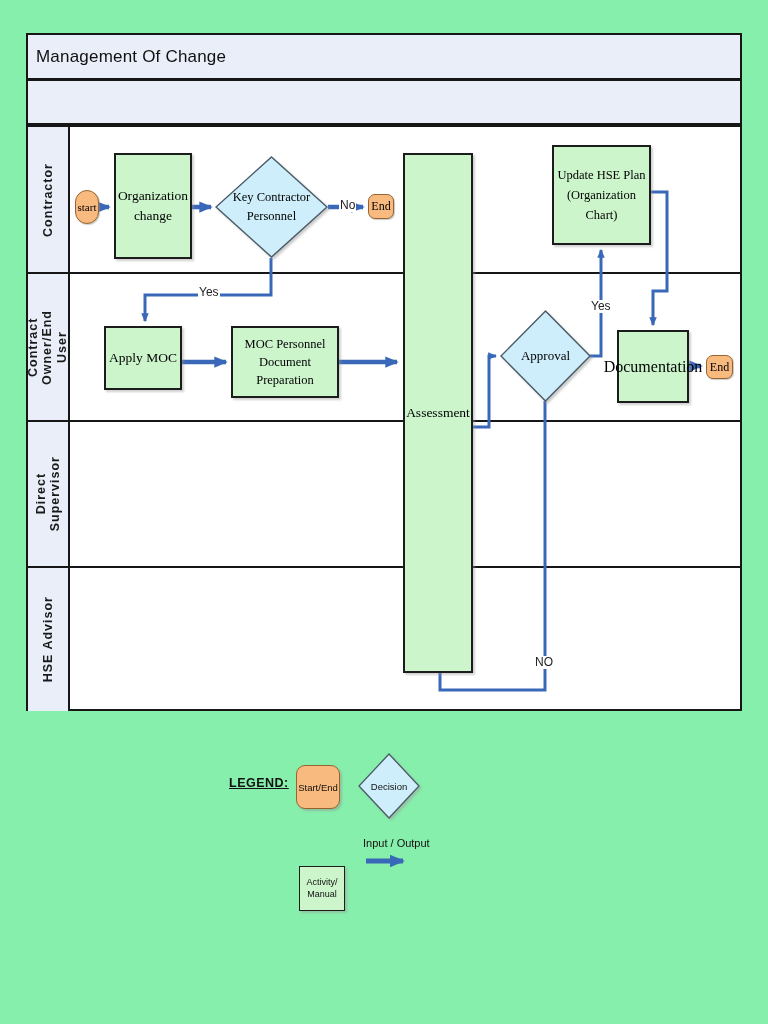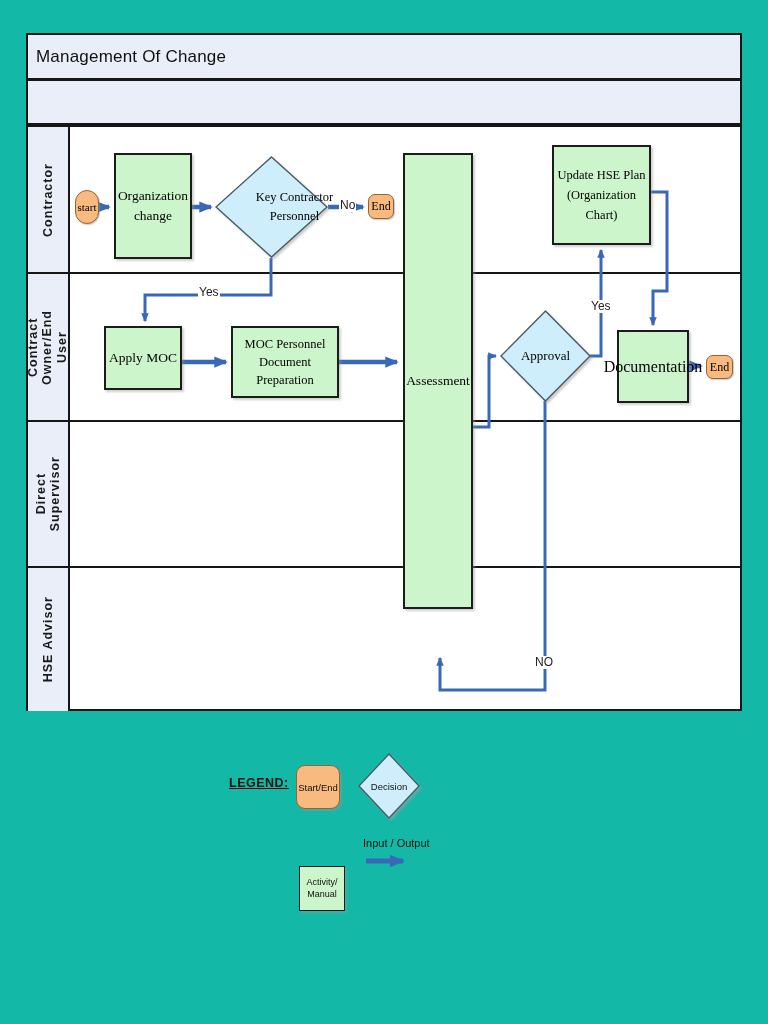--- a/index.html
+++ b/index.html
@@ -1,16 +1,16 @@
 <!DOCTYPE html>
 <html><head>
 <meta charset="utf-8">
 <style>
   html,body{margin:0;padding:0;background:#ffffff;}
-  .page{position:relative;width:768px;height:1024px;background:#14b8a6;overflow:hidden;
+  .page{position:relative;width:768px;height:1024px;background:#86efac;overflow:hidden;
         font-family:"Liberation Sans",sans-serif;color:#111;}
   .prewrap{white-space:pre-line;}
 
   
   .title-row{position:absolute;left:26px;top:33px;width:716px;height:47px;box-sizing:border-box;
              background:#e9eef8;border:2px solid #161616;display:flex;align-items:center;}
   .title-row .t{font-size:17px;padding-left:8px;letter-spacing:0.2px;}
   .sub-row{position:absolute;left:26px;top:80px;width:716px;height:45px;box-sizing:border-box;
            background:#e9eef8;border:2px solid #161616;border-top:1px solid #161616;}
 
@@ -120,37 +120,37 @@
   </div>
 
   <div class="node activity prewrap" style="left:114px;top:153px;width:78px;height:106px;font-size:13.5px;line-height:1.5;">
     <span class="prewrap">Organization
 change</span>
   </div>
 
   <svg class="dia-svg" style="left:215px;top:156px;" width="113" height="102">
     <polygon points="56.5,1 112,51 56.5,101 1,51" fill="#cdeefa" stroke="#4a5a66" stroke-width="1.4"></polygon>
   </svg>
-  <div class="dia-text prewrap" style="left:225px;top:166px;width:93px;height:82px;font-size:12.5px;line-height:1.5;margin-left:23px;">Key Contractor
+  <div class="dia-text prewrap" style="left:225px;top:166px;width:93px;height:82px;font-size:12.5px;line-height:1.5;">Key Contractor
 Personnel</div>
 
   <div class="node terminator" style="left:368px;top:194px;width:26px;height:25px;border-radius:7px;font-size:12px;">
     <span>End</span>
   </div>
 
   <div class="node activity" style="left:104px;top:326px;width:78px;height:64px;font-size:13.5px;">
     <span>Apply MOC</span>
   </div>
 
   <div class="node activity prewrap" style="left:231px;top:326px;width:108px;height:72px;font-size:12.5px;line-height:1.45;">
     <span class="prewrap">MOC Personnel
 Document Preparation</span>
   </div>
 
-  <div class="node activity" style="left:403px;top:153px;width:70px;height:456px;font-size:13.5px;">
+  <div class="node activity" style="left:403px;top:153px;width:70px;height:520px;font-size:13.5px;">
     <span>Assessment</span>
   </div>
 
   <svg class="dia-svg" style="left:500px;top:310px;" width="91" height="92">
     <polygon points="45.5,1 90,46 45.5,91 1,46" fill="#cdeefa" stroke="#4a5a66" stroke-width="1.4"></polygon>
   </svg>
   <div class="dia-text" style="left:508px;top:318px;width:75px;height:76px;font-size:13px;">Approval</div>
 
   <div class="node activity prewrap" style="left:552px;top:145px;width:99px;height:100px;font-size:12.5px;line-height:1.6;">
     <span class="prewrap">Update HSE Plan

